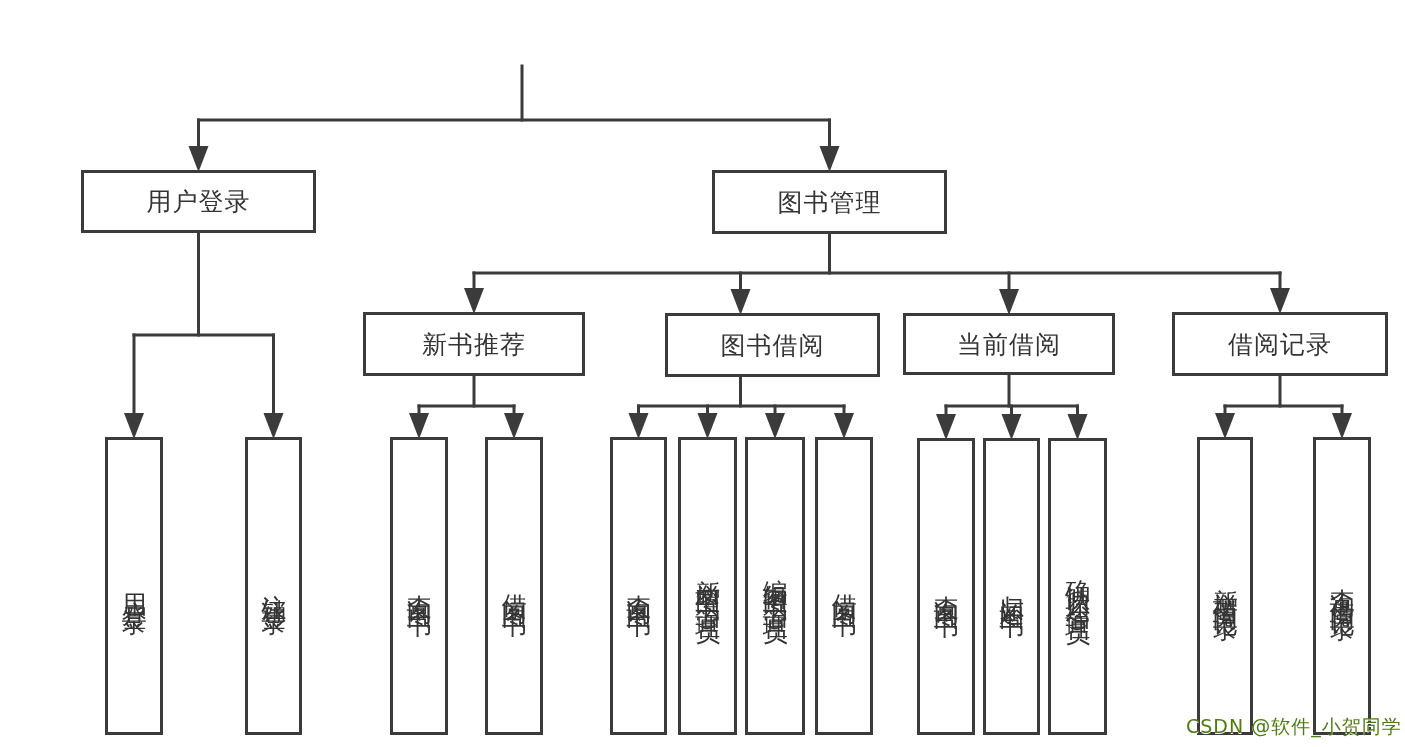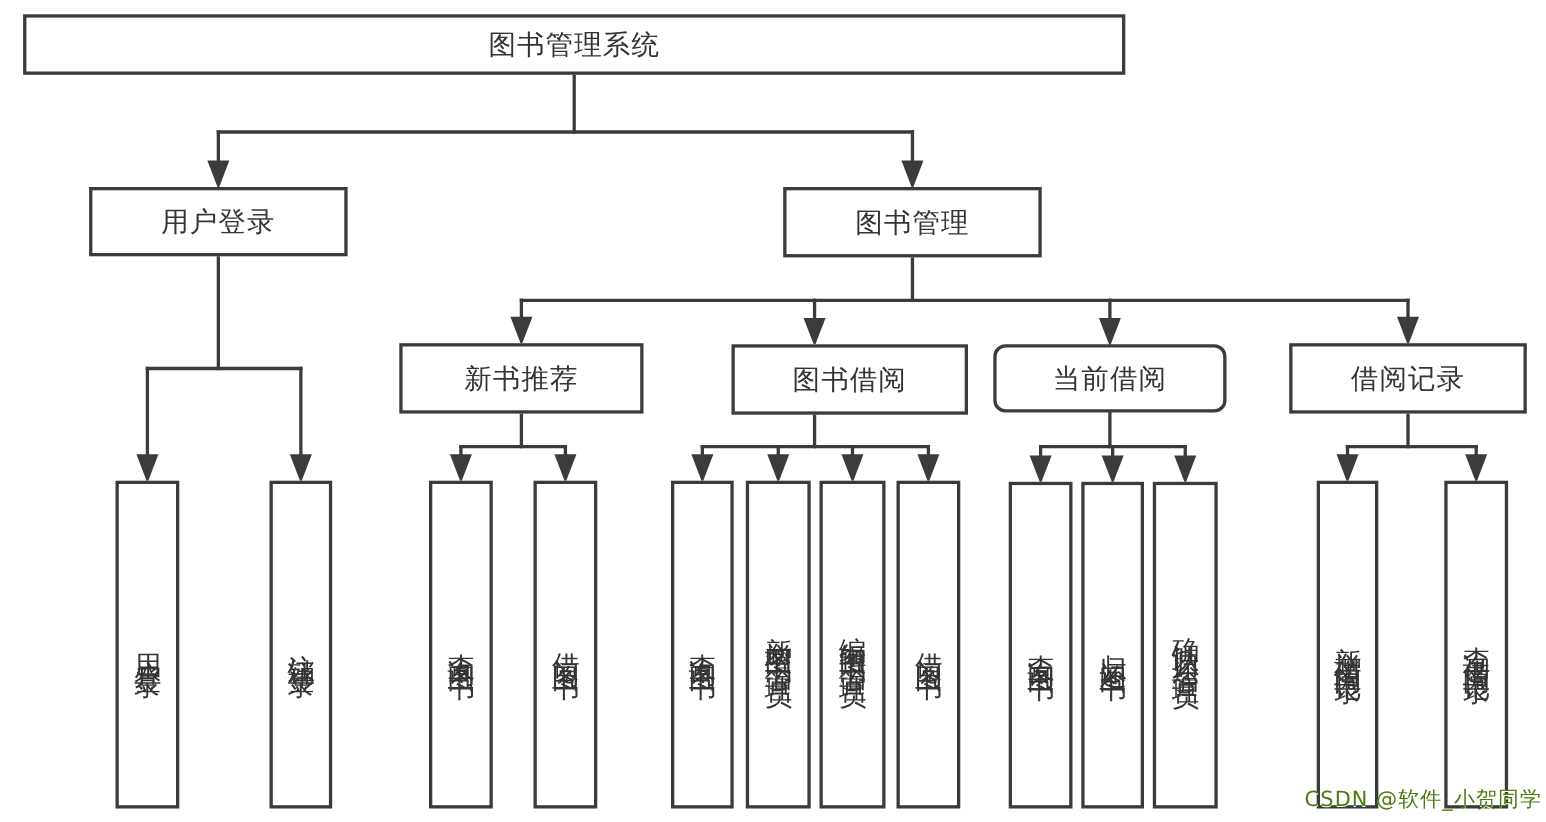--- a/index.html
+++ b/index.html
@@ -76,36 +76,33 @@
       <polygon points="1077.5,440 1067.5,414 1087.5,414" fill="#3b3b3b"></polygon>
       <line x1="1280" y1="374" x2="1280" y2="406" stroke="#3b3b3b" stroke-width="3" stroke-linecap="square"></line>
       <line x1="1225" y1="406" x2="1342" y2="406" stroke="#3b3b3b" stroke-width="3" stroke-linecap="square"></line>
       <line x1="1225" y1="406" x2="1225" y2="417" stroke="#3b3b3b" stroke-width="3" stroke-linecap="square"></line>
       <polygon points="1225,439 1215,413 1235,413" fill="#3b3b3b"></polygon>
       <line x1="1342" y1="406" x2="1342" y2="417" stroke="#3b3b3b" stroke-width="3" stroke-linecap="square"></line>
       <polygon points="1342,439 1332,413 1352,413" fill="#3b3b3b"></polygon>
     </svg>
 
   <div id="watermark">CSDN @软件_小贺同学</div>
-<div class="node h" style="left: 21px; top: 13px; width: 1002px; height: 55px;">
-      <span class="lbl">图书管理系统</span>
-    </div>
     <div class="node h" style="left: 81px; top: 170px; width: 235px; height: 63px;">
       <span class="lbl">用户登录</span>
     </div>
     <div class="node h" style="left: 363px; top: 312px; width: 222px; height: 64px;">
       <span class="lbl">新书推荐</span>
     </div>
     <div class="node h" style="left: 712px; top: 170px; width: 235px; height: 64px;">
       <span class="lbl">图书管理</span>
     </div>
     <div class="node h" style="left: 633px; top: 313px; width: 215px; height: 64px; margin-left: 32px;">
       <span class="lbl">图书借阅</span>
     </div>
-    <div class="node h" style="left: 903px; top: 313px; width: 212px; height: 62px; border-radius: 11px;">
+    <div class="node h" style="left: 903px; top: 313px; width: 212px; height: 62px;">
       <span class="lbl">当前借阅</span>
     </div>
     <div class="node h" style="left: 1172px; top: 312px; width: 216px; height: 64px; justify-content: center;">
       <span class="lbl">借阅记录</span>
     </div>
     <div class="node v" style="left: 105px; top: 437px; width: 58px; height: 298px;">
       <span class="lbl">用户登录</span>
     </div>
     <div class="node v" style="left: 245px; top: 437px; width: 57px; height: 298px;">
       <span class="lbl">注销登录</span>

